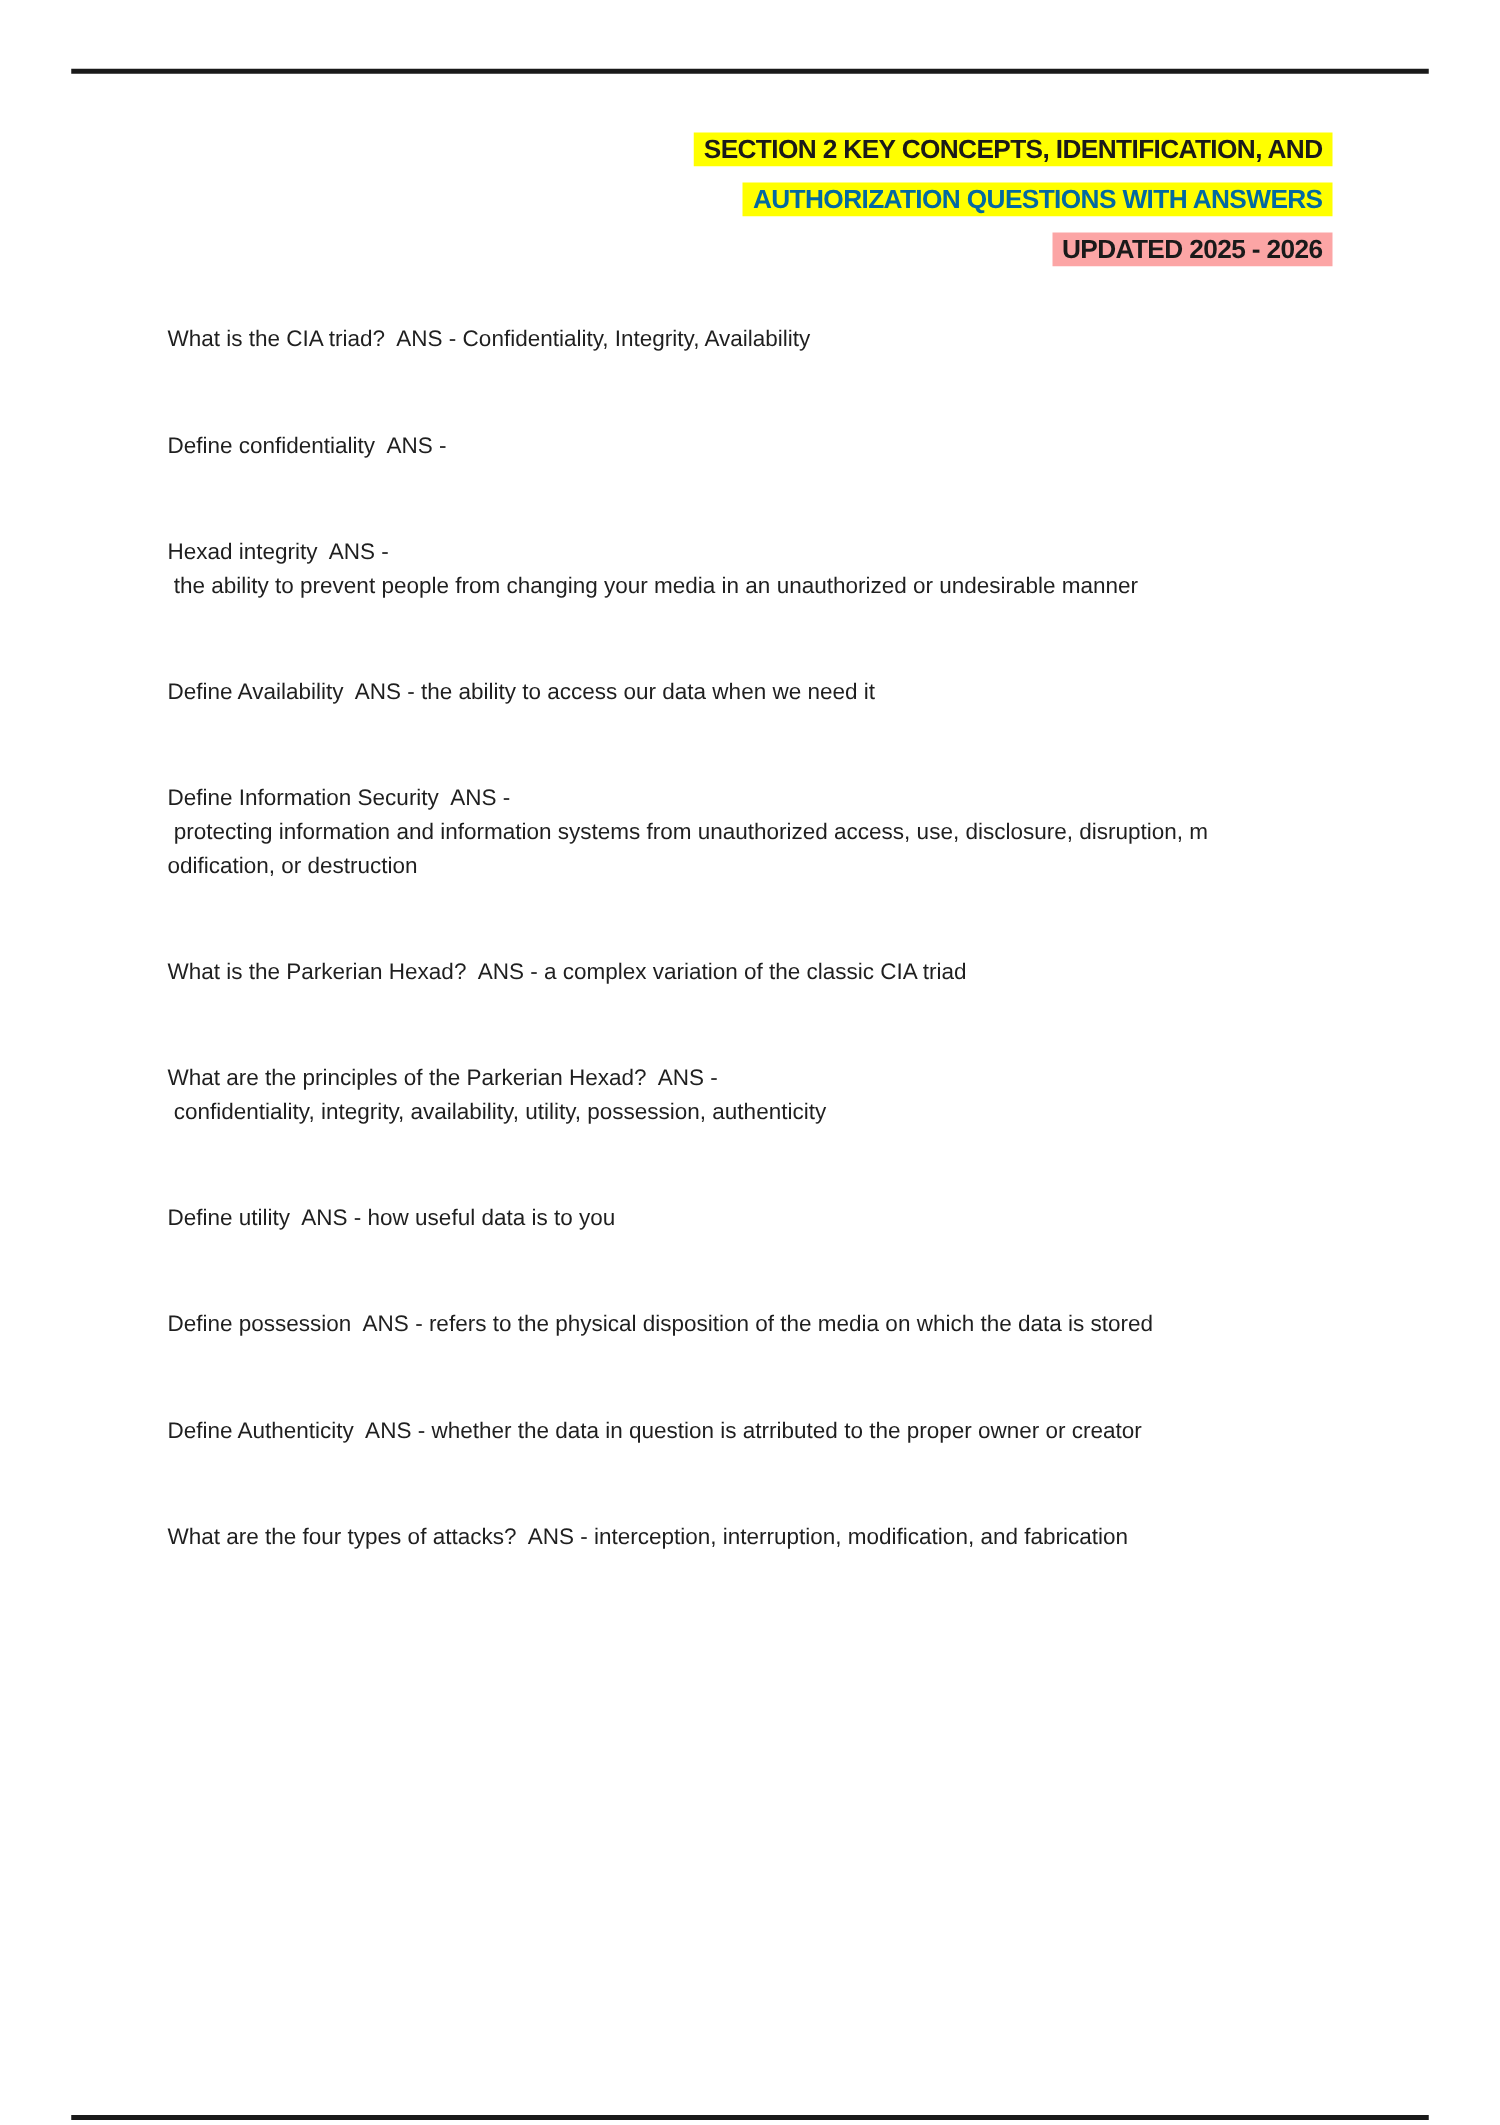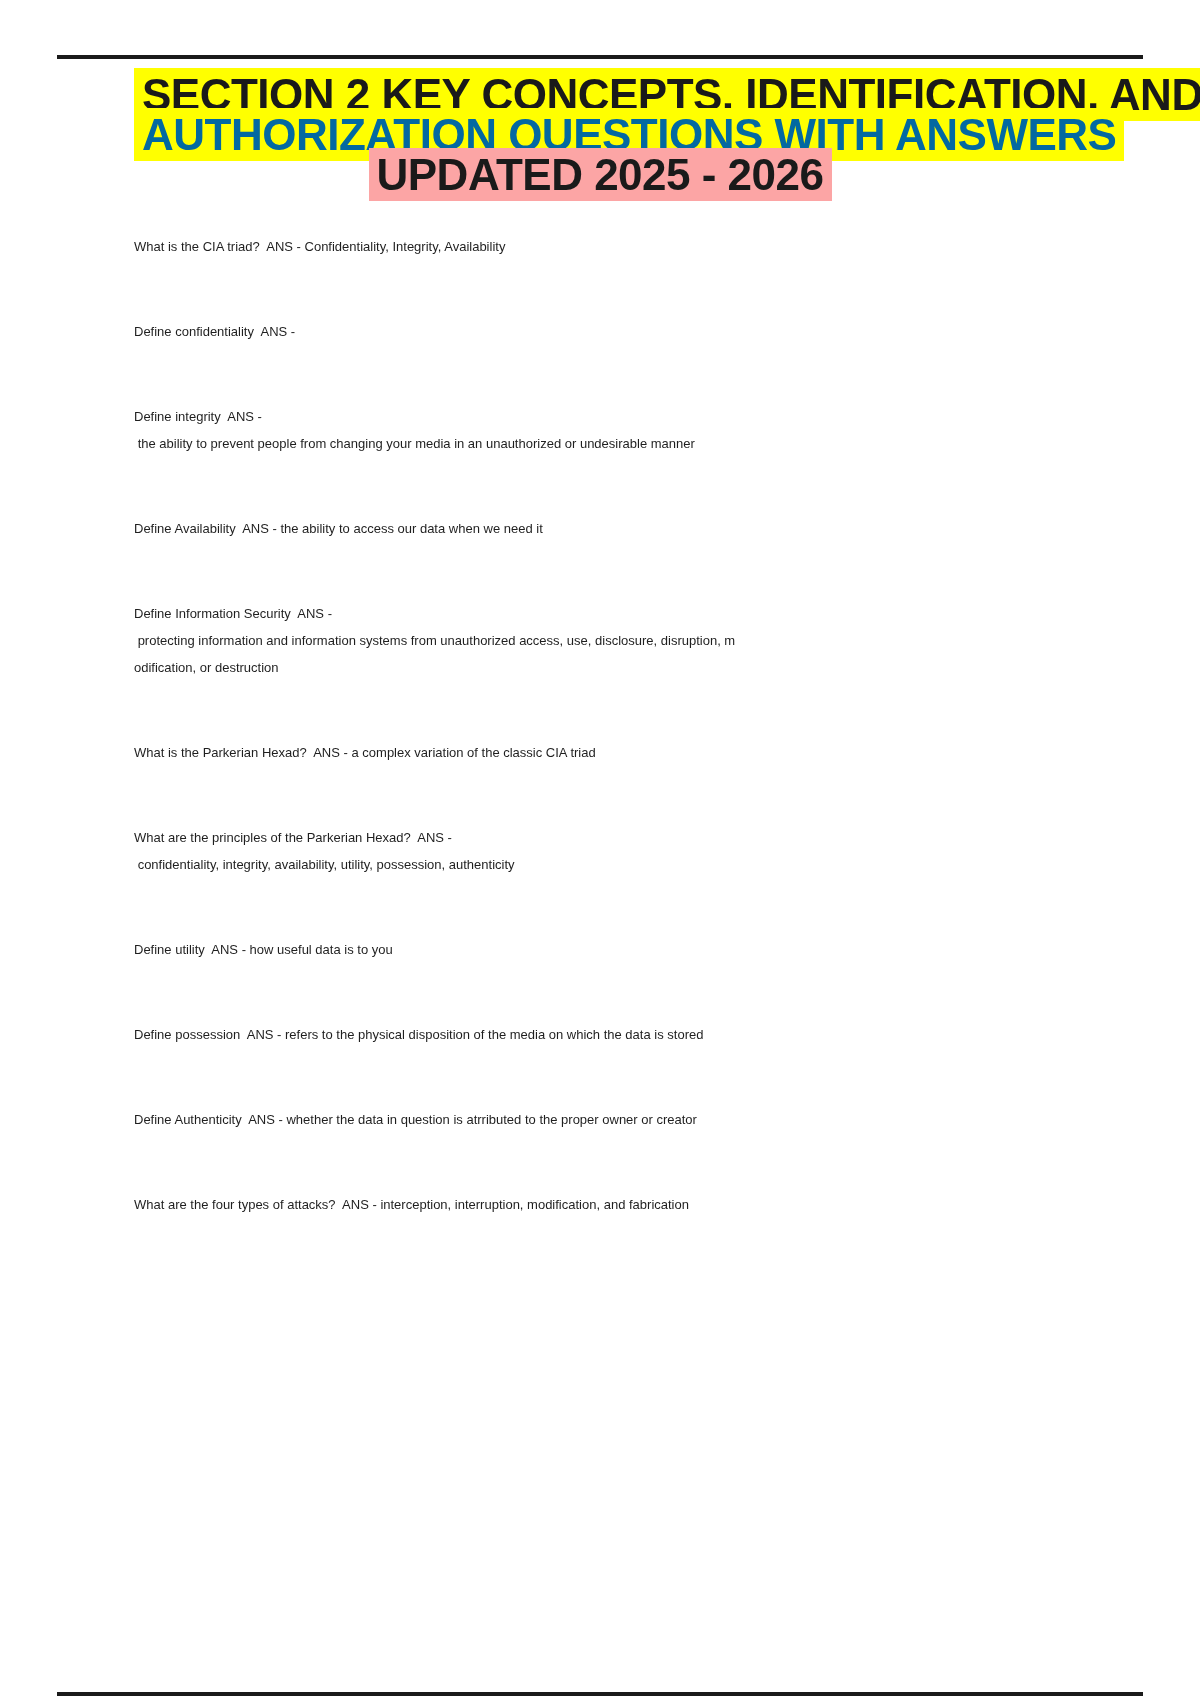--- a/index.html
+++ b/index.html
@@ -20,39 +20,39 @@
   }
   .rule-top { top: 55px; }
   .rule-bottom { top: 1692px; }
   .content {
     position: absolute;
     left: 134px;
     top: 0;
     width: 932px;
   }
   .doc-title {
-    margin-top: 75px;
-    text-align: center;
-    font-size: 44px;
+    margin-top: 100px;
+    text-align: right;
+    font-size: 21px;
     font-weight: bold;
     line-height: 40px;
     letter-spacing: -0.5px;
     color: #1a1a1a;
   }
   .doc-title .hl {
     background: #ffff00;
     padding: 2px 8px;
     white-space: pre;
   }
   .qa-list {
     margin-top: 38px;
   }
   .qa {
     margin-bottom: 58px;
-    font-size: 13px;
+    font-size: 18px;
     line-height: 27px;
     color: #1f1f1f;
   }
   .qa .line {
     white-space: pre-wrap;
   }
 </style>
 </head>
 <body>
 
@@ -72,21 +72,21 @@
 
       <div class="qa" style="color: rgb(31, 31, 31);">
         <div class="line">What is the CIA triad?  ANS - Confidentiality, Integrity, Availability</div>
       </div>
 
       <div class="qa" style="color: rgb(31, 31, 31);">
         <div class="line">Define confidentiality  ANS -</div>
       </div>
 
       <div class="qa" style="color: rgb(31, 31, 31);">
-        <div class="line">Define integrity  ANS -</div>
+        <div class="line">Hexad integrity  ANS -</div>
         <div class="line"> the ability to prevent people from changing your media in an unauthorized or undesirable manner</div>
       </div>
 
       <div class="qa" style="color: rgb(31, 31, 31);">
         <div class="line">Define Availability  ANS - the ability to access our data when we need it</div>
       </div>
 
       <div class="qa" style="color: rgb(31, 31, 31);">
         <div class="line">Define Information Security  ANS -</div>
         <div class="line"> protecting information and information systems from unauthorized access, use, disclosure, disruption, m</div>

